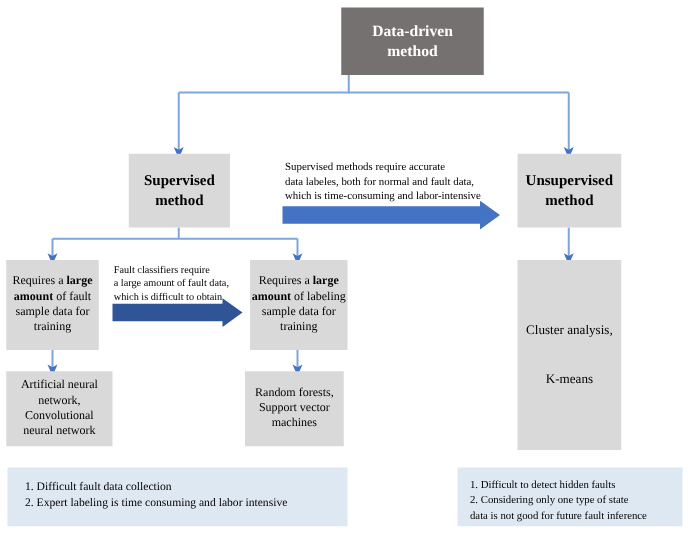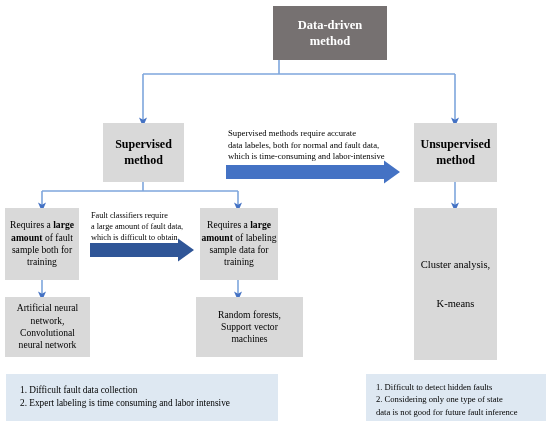--- a/index.html
+++ b/index.html
@@ -117,21 +117,21 @@
   </div>
 
   <div class="lbl" style="left:228px; top:128px; width:190px; font-size:8.7px;">Supervised methods require accurate
 data labeles, both for normal and fault data,
 which is time-consuming and labor-intensive</div>
 
   <div class="box box-gray" style="left:5px; top:208px; width:74px; height:72px; font-size:9.6px;">
     <span>
       <span>Requires a </span><span class="bold">large</span>
       <span class="bold">amount</span><span> of fault</span>
-      <span>sample both for</span>
+      <span>sample data for</span>
       <span>training</span>
     </span>
   </div>
 
   <div class="lbl" style="left:91px; top:210px; width:115px; font-size:8.2px;">Fault classifiers require
 a large amount of fault data,
 which is difficult to obtain</div>
 
   <div class="box box-gray" style="left:200px; top:208px; width:78px; height:72px; font-size:9.6px;justify-content:flex-end;">
     <span>
@@ -148,21 +148,21 @@
 Convolutional
 neural network</span>
   </div>
 
   <div class="box box-gray" style="left:414px; top:208px; width:83px; height:152px; font-size:10.5px; flex-direction:column; justify-content:center;">
     <span>Cluster analysis,</span>
     <span style="height:26px;"></span>
     <span>K-means</span>
   </div>
 
-  <div class="box box-gray" style="left:196px; top:297px; width:107px; height:60px; font-size:9.6px;">
+  <div class="box box-gray" style="left:196px; top:297px; width:79px; height:60px; font-size:9.6px;">
     <span style="white-space: pre-line;">Random forests,
 Support vector
 machines</span>
   </div>
 
   <div class="box box-note" style="left:6px; top:374px; width:272px; height:47px; font-size:9.3px; padding:10px 0 0 14px;">
     <ul class="note-list">
       <li>1. Difficult fault data collection</li>
       <li>2. Expert labeling is time consuming and labor intensive</li>
     </ul>

